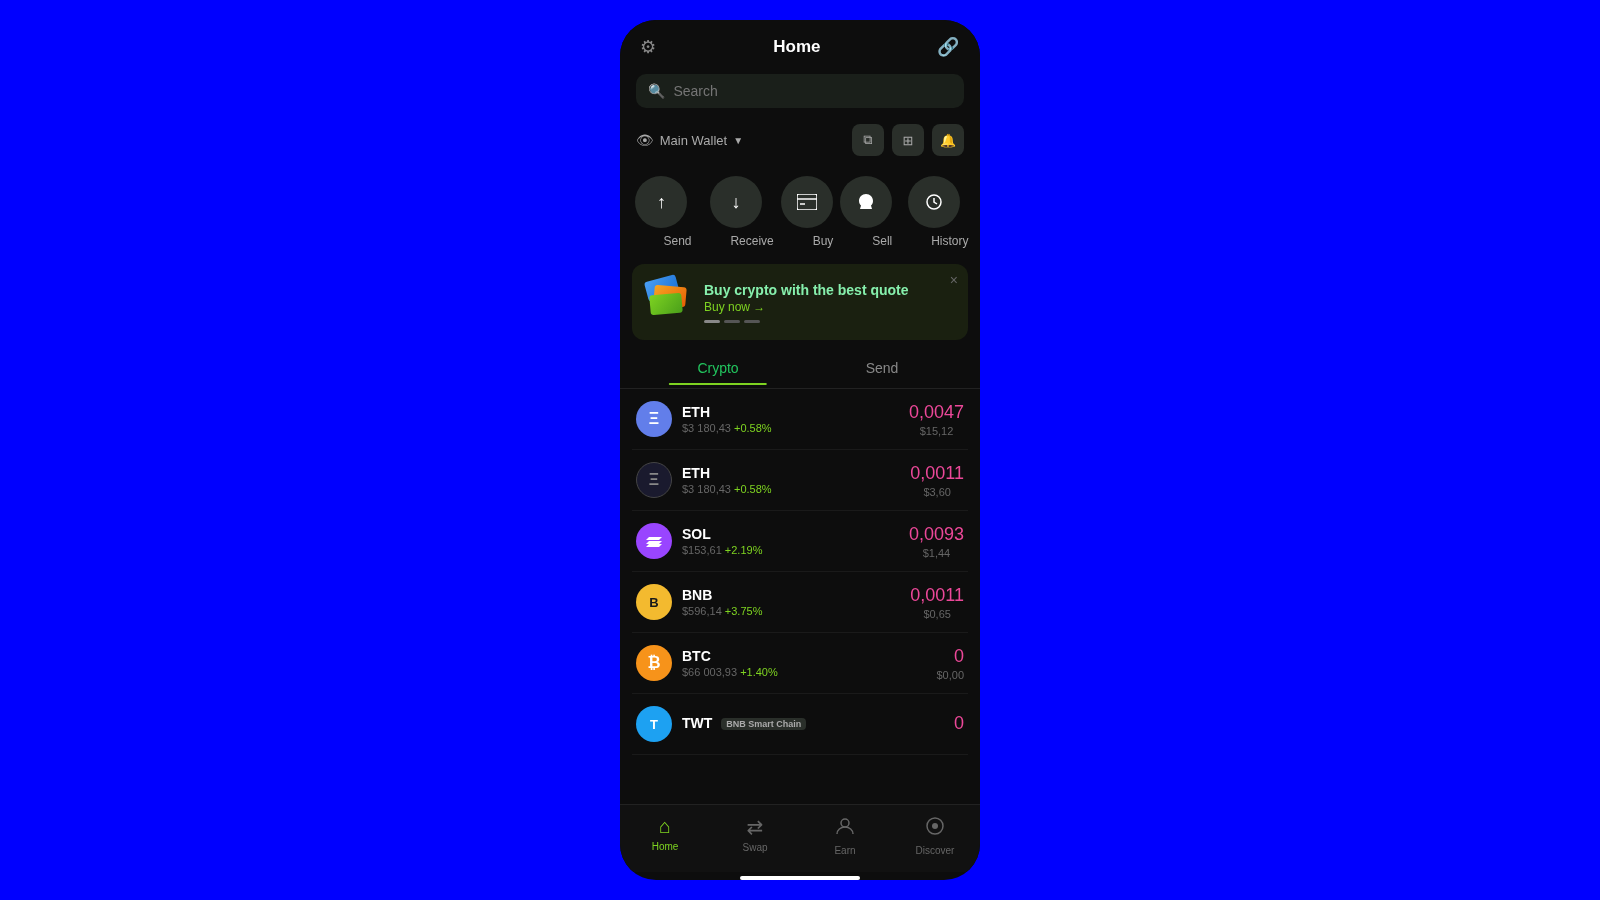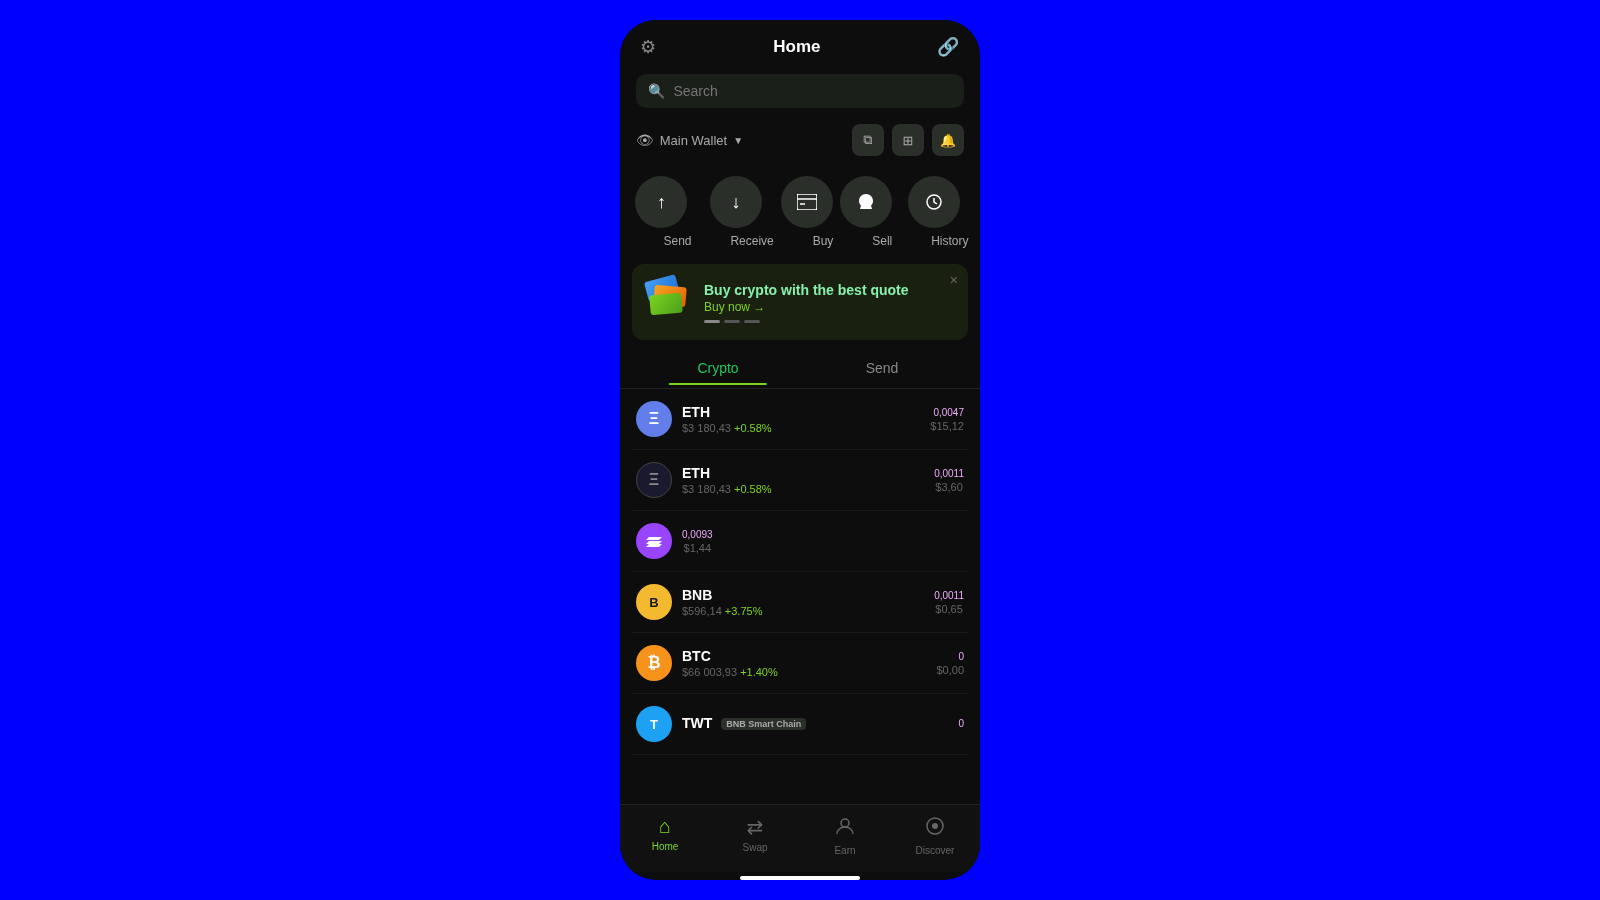--- a/index.html
+++ b/index.html
@@ -264,22 +264,22 @@
       font-weight: 600;
     }
     .crypto-price {
       color: #666;
       font-size: 11px;
       margin-top: 2px;
     }
     .crypto-price .positive { color: #7ed321; }
     .crypto-amounts { text-align: right; }
     .crypto-amount {
-      color: #f0abfc;
-      font-size: 10px;
+      color: #ec4899;
+      font-size: 18px;
       font-weight: 500;
     }
     .crypto-value {
       color: #666;
       font-size: 11px;
       margin-top: 2px;
       text-align: center;
     }
     .chain-badge {
       background: #2a2f2a;
@@ -452,20 +452,26 @@
     </div>
 
     <div class="crypto-item">
       <div class="crypto-logo" style="background:#9945ff;color:white;">
         <svg width="20" height="14" viewBox="0 0 20 14" fill="white">
           <path d="M2 10h13l3-3H5z"></path>
           <path d="M2 6h13l3-3H5z"></path>
           <path d="M18 10l-3 3H2l3-3z"></path>
         </svg>
       </div>
+      <div class="crypto-info">
+        <div class="crypto-name">SOL</div>
+        <div class="crypto-price">
+          <span>$153,61</span> <span class="positive">+2.19%</span>
+        </div>
+      </div>
       <div class="crypto-amounts">
         <div class="crypto-amount">0,0093</div>
         <div class="crypto-value">$1,44</div>
       </div>
     </div>
 
     <div class="crypto-item">
       <div class="crypto-logo" style="background:#f3ba2f;color:#1a1a1a;font-weight:bold;font-size:13px;">B</div>
       <div class="crypto-info">
         <div class="crypto-name">BNB</div>

